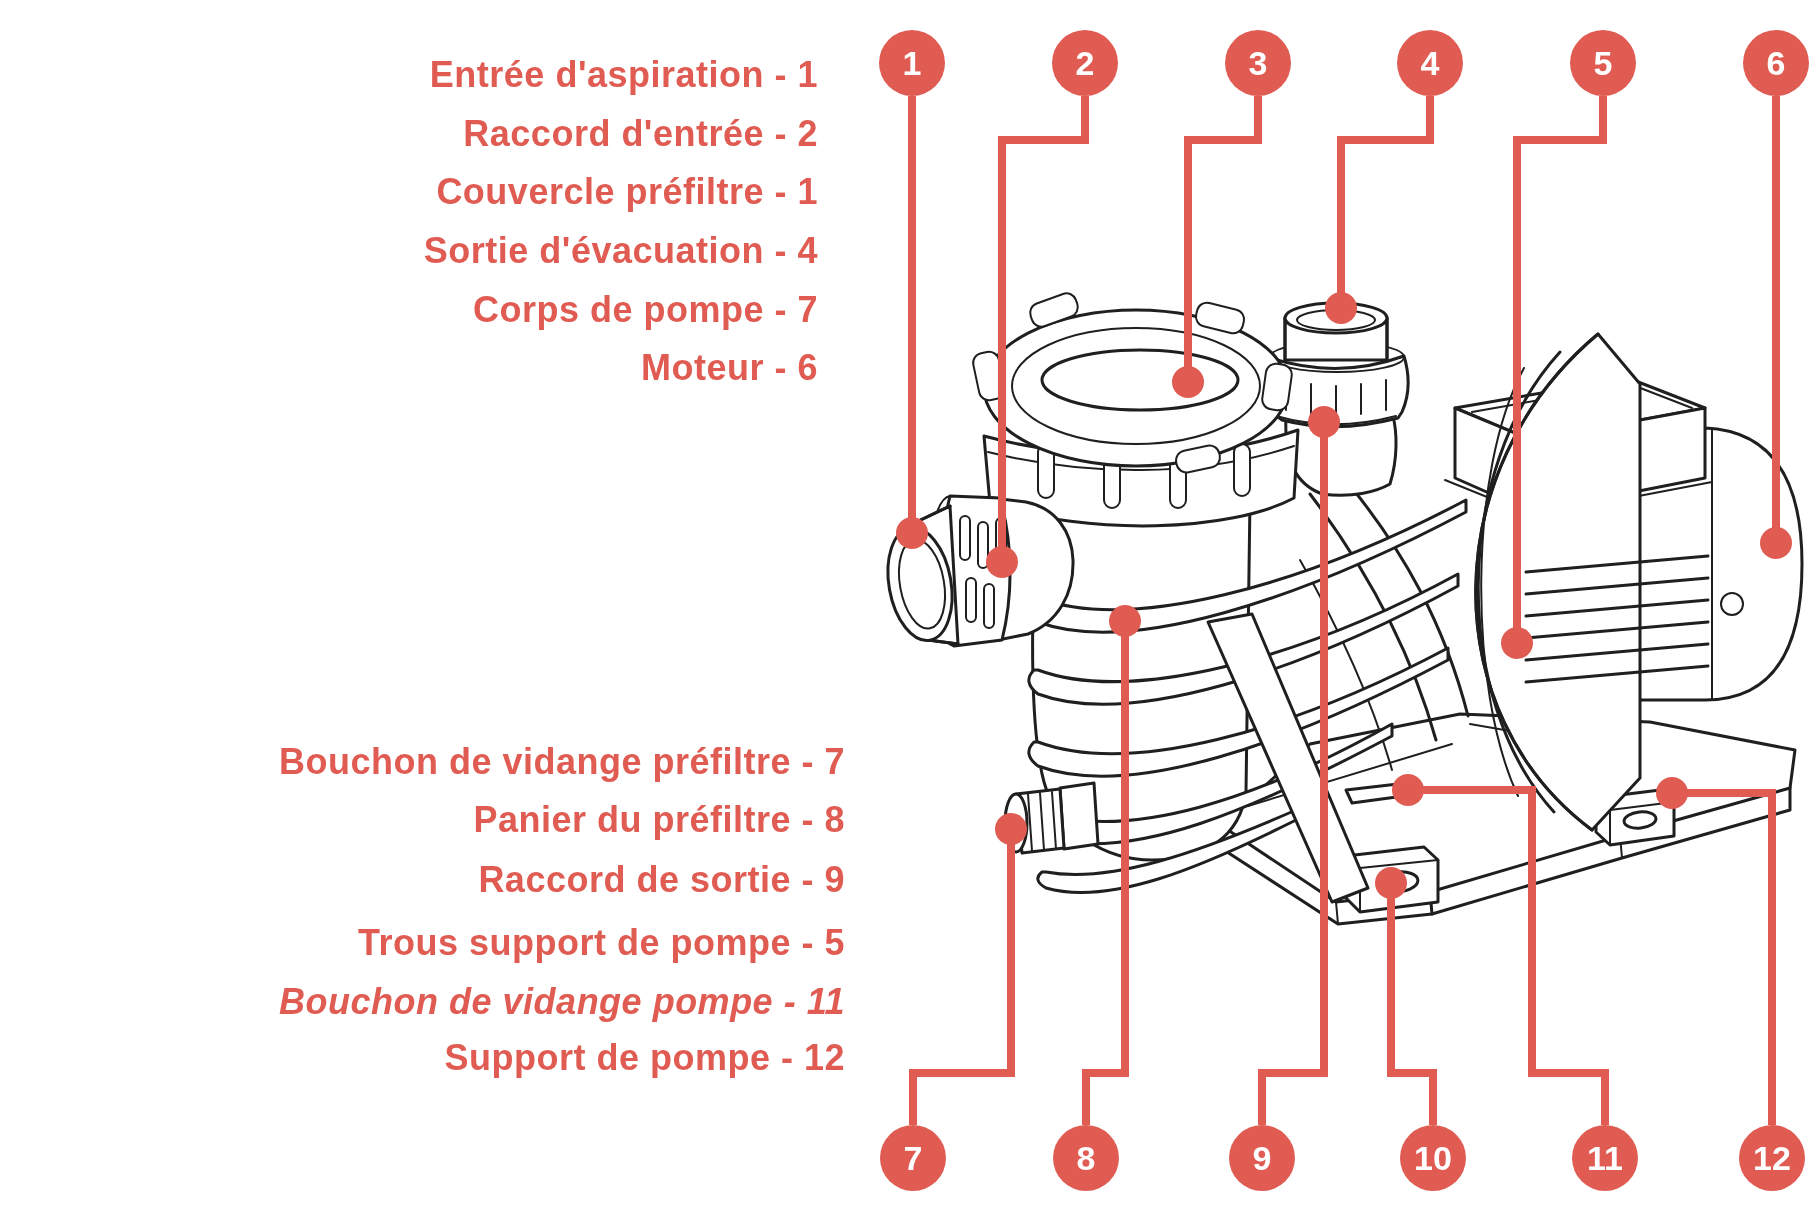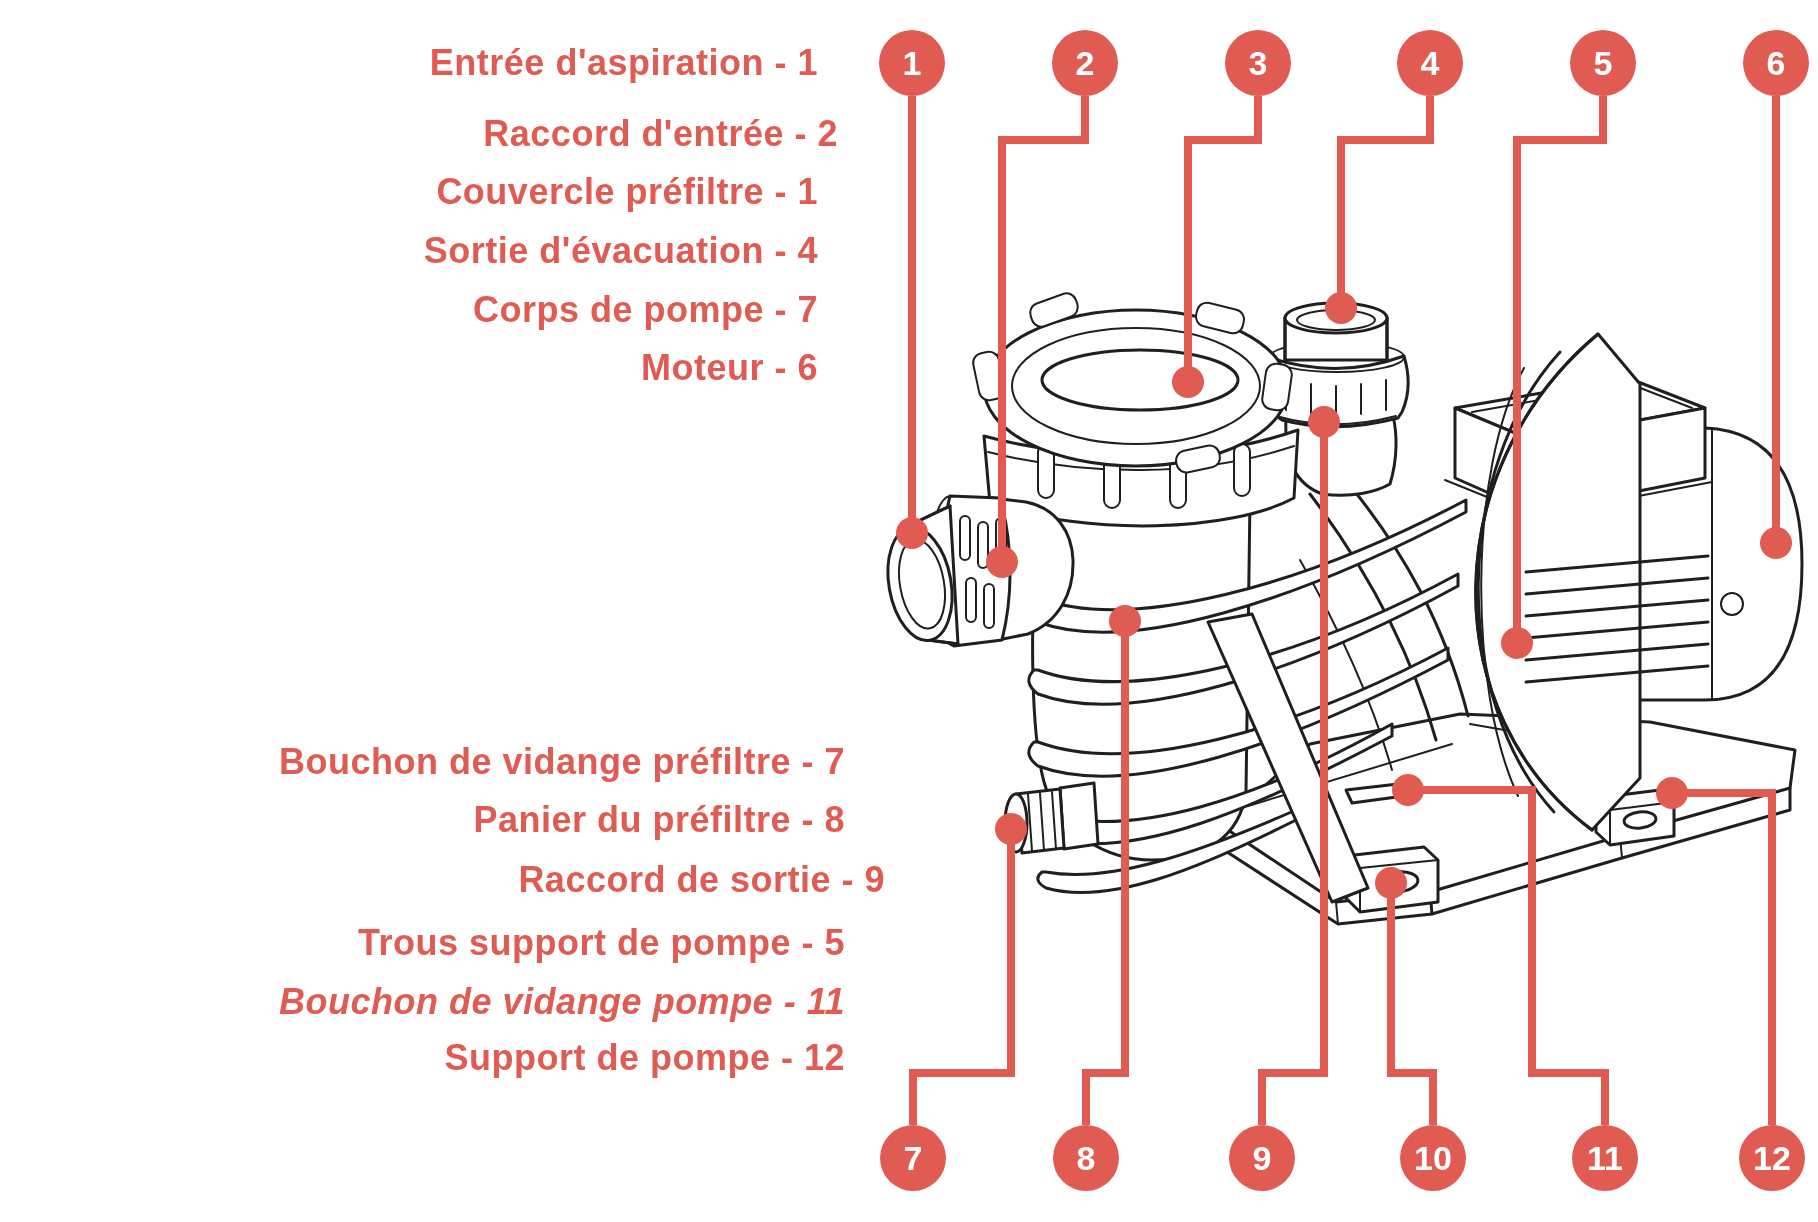--- a/index.html
+++ b/index.html
@@ -233,26 +233,26 @@
       </g>
       <polyline points="1772,1125 1772,793 1672,793" class="leader"></polyline>
       <circle cx="1672" cy="793" r="16" class="anchor-dot"></circle>
       <g>
         <circle cx="1772" cy="1158" r="33" class="marker"></circle>
         <text x="1772" y="1170" class="marker-num">12</text>
       </g>
     </svg>
 
   <div id="labels">
-      <div class="part-label" style="top: 63px; right: 1000px;">Entrée d'aspiration - 1</div>
-      <div class="part-label" style="top: 134px; right: 980px;">Raccord d'entrée - 2</div>
+      <div class="part-label" style="top: 75px; right: 1000px;">Entrée d'aspiration - 1</div>
+      <div class="part-label" style="top: 134px; right: 1000px;">Raccord d'entrée - 2</div>
       <div class="part-label" style="top: 192px; right: 1000px;">Couvercle préfiltre - 1</div>
       <div class="part-label" style="top: 251px; right: 1000px;">Sortie d'évacuation - 4</div>
       <div class="part-label" style="top: 310px; right: 1000px;">Corps de pompe - 7</div>
       <div class="part-label" style="top: 368px; right: 1000px;">Moteur - 6</div>
       <div class="part-label" style="top: 762px; right: 973px;">Bouchon de vidange préfiltre - 7</div>
       <div class="part-label" style="top: 820px; right: 973px;">Panier du préfiltre - 8</div>
-      <div class="part-label" style="top: 880px; right: 933px;">Raccord de sortie - 9</div>
+      <div class="part-label" style="top: 880px; right: 973px;">Raccord de sortie - 9</div>
       <div class="part-label" style="top: 943px; right: 973px;">Trous support de pompe - 5</div>
       <div class="part-label" style="top: 1002px; right: 973px; font-style: italic;">Bouchon de vidange pompe - 11</div>
       <div class="part-label" style="top: 1058px; right: 973px;">Support de pompe - 12</div>
     </div>
 </div>
 
 </body></html>

